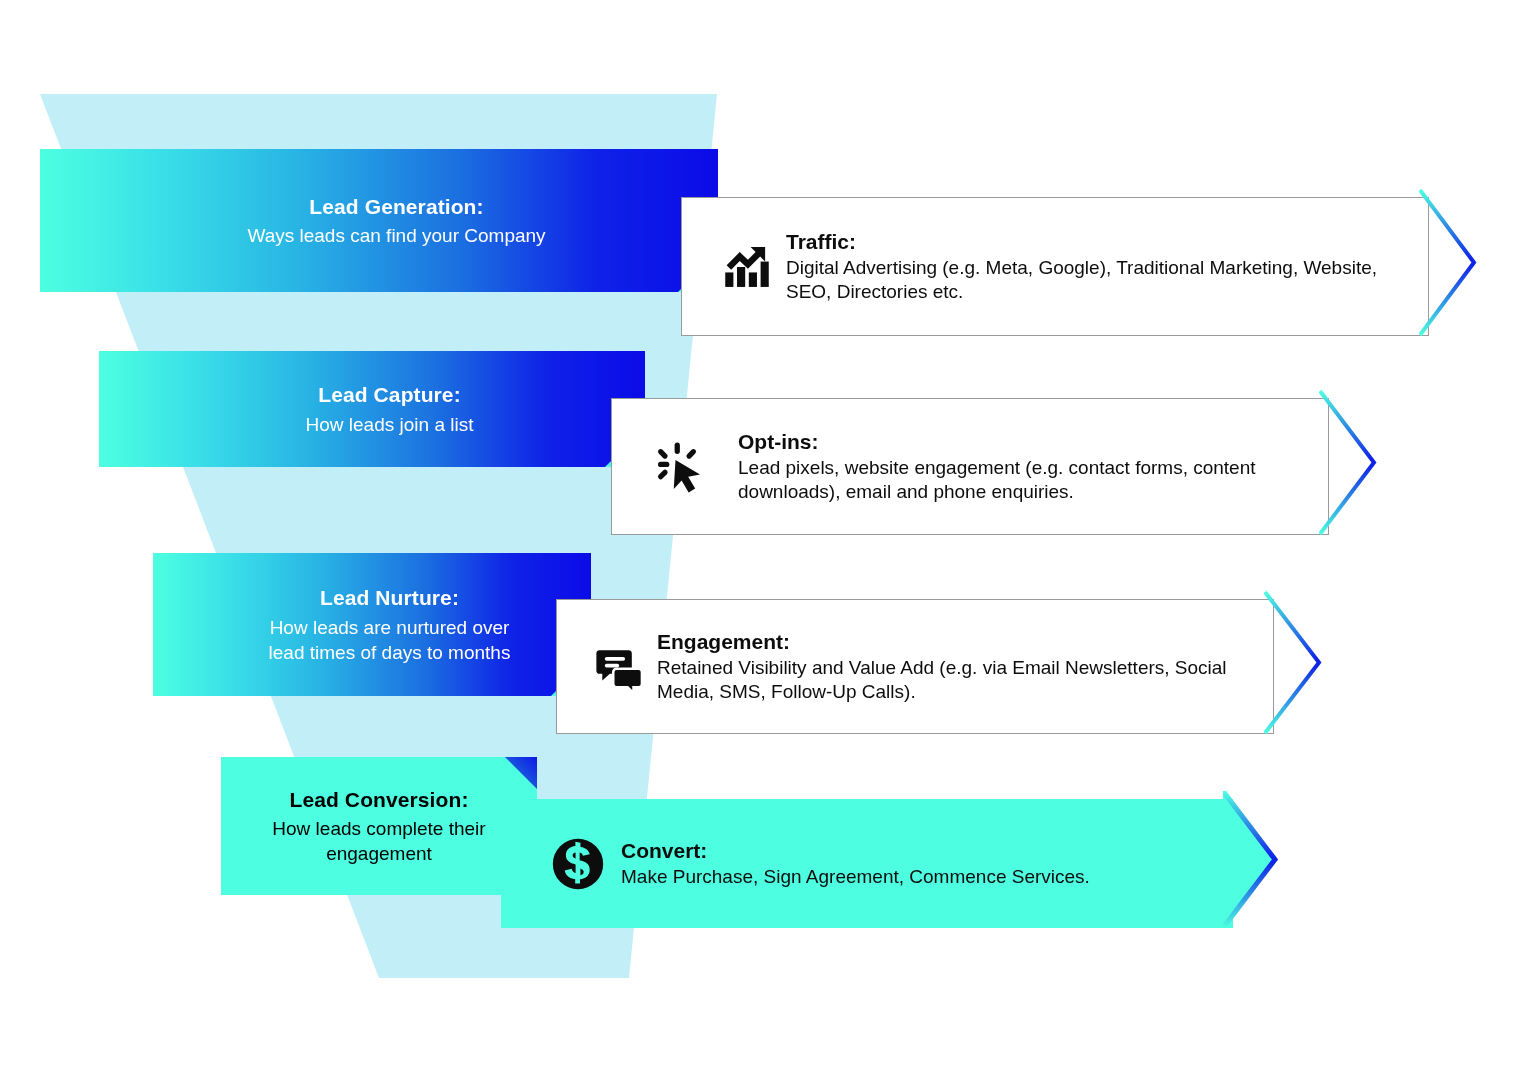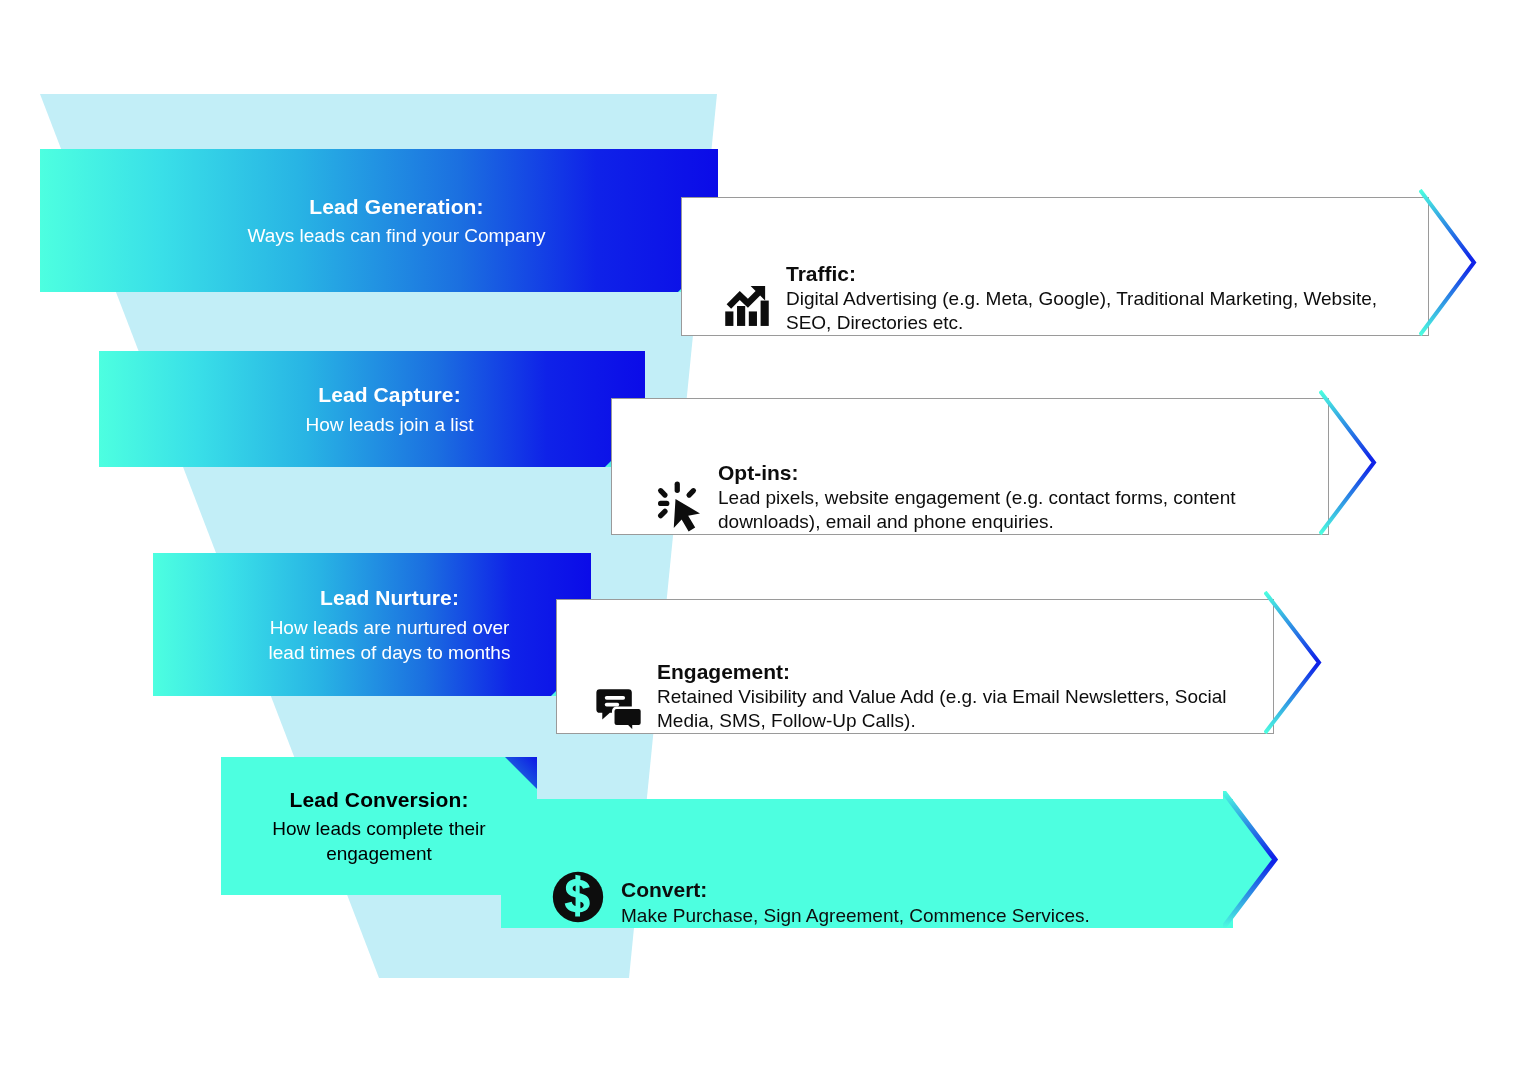--- a/index.html
+++ b/index.html
@@ -87,21 +87,21 @@
   }
   .callout-body {
     position: absolute;
     left: 0;
     top: 8px;
     bottom: 0;
     background: #ffffff;
     border: 1px solid #9a9a9a;
     box-sizing: border-box;
     display: flex;
-    align-items: flex-end;
+    align-items: center;
   }
   .callout-solid .callout-body {
     background: #4dffe0;
     border: none;
   }
   .callout-arrow {
     position: absolute;
     right: 0;
     top: 0;
     bottom: 0;
@@ -179,21 +179,21 @@
 
   <div class="stage-bar bar-grad" style="left:99px; top:351px; width:546px; height:116px;">
     <div class="bar-text">
       <span class="bar-title light-text">Lead Capture:</span>
       <span class="bar-sub light-text">How leads join a list</span>
     </div>
     <div class="fold"></div>
   </div>
 
   <div class="callout" style="left:611px; top:390px; width:770px; height:145px;">
-    <div class="callout-body" style="right:52px; padding:0 26px 0 28px;">
+    <div class="callout-body" style="right:52px; padding:0 26px 0 28px;gap:20px;">
       <div class="callout-icon" style="width:78px;">
         <svg viewBox="0 0 64 64" width="56" height="56" aria-hidden="true">
           <g fill="#0d0d0d">
             <rect x="27" y="4" width="6" height="13" rx="3"></rect>
             <rect x="8" y="26" width="13" height="6" rx="3"></rect>
             <rect x="10.5" y="10.5" width="6" height="13" rx="3" transform="rotate(-45 13.5 17)"></rect>
             <rect x="43" y="10.5" width="6" height="13" rx="3" transform="rotate(45 46 17)"></rect>
             <rect x="10.5" y="34" width="6" height="13" rx="3" transform="rotate(45 13.5 40.5)"></rect>
           </g>
           <path d="M28 24 L56 40.5 L42.5 43 L50.5 56.5 L43 61 L35 47.5 L26 57 Z" fill="#0d0d0d"></path>

